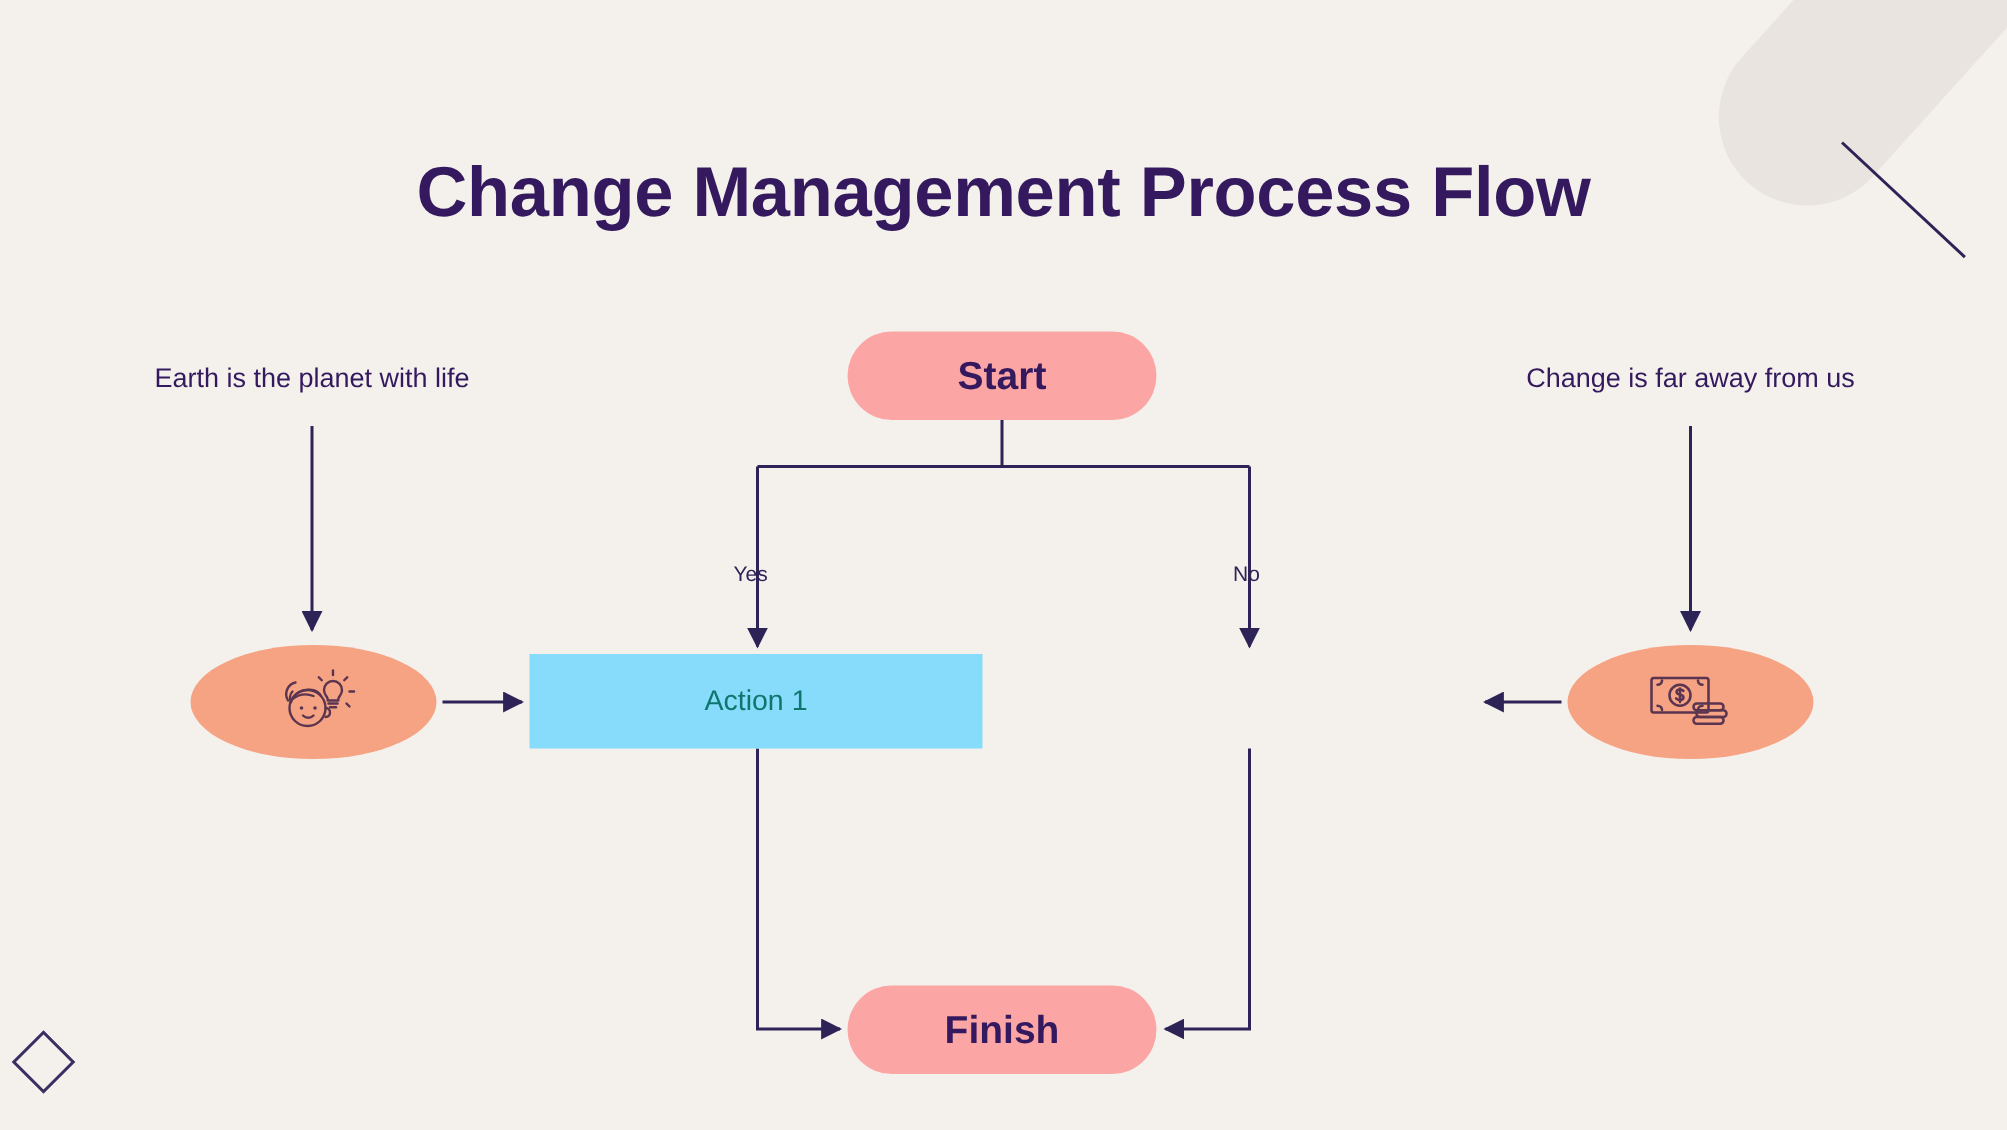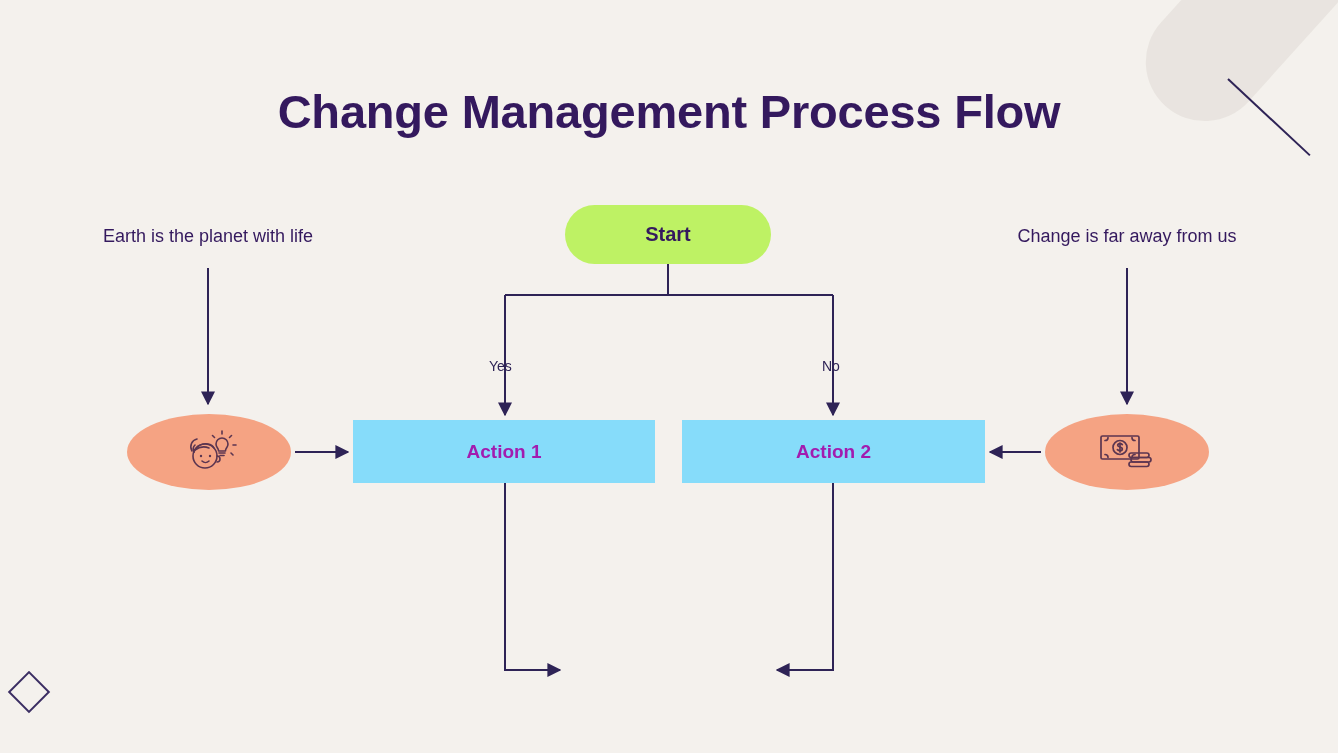--- a/index.html
+++ b/index.html
@@ -9,21 +9,21 @@
   body {
     width: 1338px;
     height: 753px;
     background: #F4F1ED;
     font-family: "Liberation Sans", sans-serif;
     overflow: hidden;
     position: relative;
   }
   #stage {
     position: absolute;
-    left: 0; top: 0;
+    left: 0; top: 16px;
     width: 1338px;
     height: 659px;
   }
 
   
   .deco-rounded {
     position: absolute;
     left: 1190px;
     top: -112px;
     width: 118px;
@@ -76,31 +76,30 @@
 
   
   .node {
     position: absolute;
     display: flex;
     align-items: center;
     justify-content: center;
     box-sizing: border-box;
   }
   .node-terminator {
-    background: #bef264;
+    background: #fca5a5;
     border-radius: 999px;
     color: #34195E;
-    font-size: 20px;
+    font-size: 26px;
     font-weight: bold;
   }
   .node-process {
     background: #86DCFA;
-    color: #a21caf;
+    color: #0f766e;
     font-size: 19px;
-    font-weight: bold;
   }
   .node-ellipse {
     background: #F5A383;
     border-radius: 50%;
   }
 
   #node-start  { left: 565px; top: 205px; width: 206px; height: 59px; }
   #node-finish { left: 565px; top: 641px; width: 206px; height: 59px; }
   #node-action1{ left: 353px; top: 420px; width: 302px; height: 63px; }
   #node-action2{ left: 682px; top: 420px; width: 303px; height: 63px; }
@@ -171,24 +170,24 @@
   <div class="branch-label" id="branch-label-no">No</div>
 
   <div class="node node-terminator" id="node-start">
     <span>Start</span>
   </div>
 
   <div class="node node-process" id="node-action1">
     <span>Action 1</span>
   </div>
 
-  <div class="node node-process" id="node-action2">
-    <span>Action 2</span>
-  </div>
-
+
+  <div class="node node-terminator" id="node-finish">
+    <span>Finish</span>
+  </div>
 
   <div class="node node-ellipse" id="node-ellipse-left">
     <svg class="icon-svg" width="62" height="50" viewBox="0 0 62 50" xmlns="http://www.w3.org/2000/svg" fill="none" stroke="#5B3550" stroke-width="1.6" stroke-linecap="round" stroke-linejoin="round">
 
       <path d="M14 24c-3-5 0-11 5-12"></path>
       <path d="M17 18c-2 2-2 5-1 7"></path>
 
       <circle cx="27" cy="29" r="12"></circle>
 
       <path d="M16 25c2-6 8-9 14-8 3 .5 5 2 6 4"></path>

